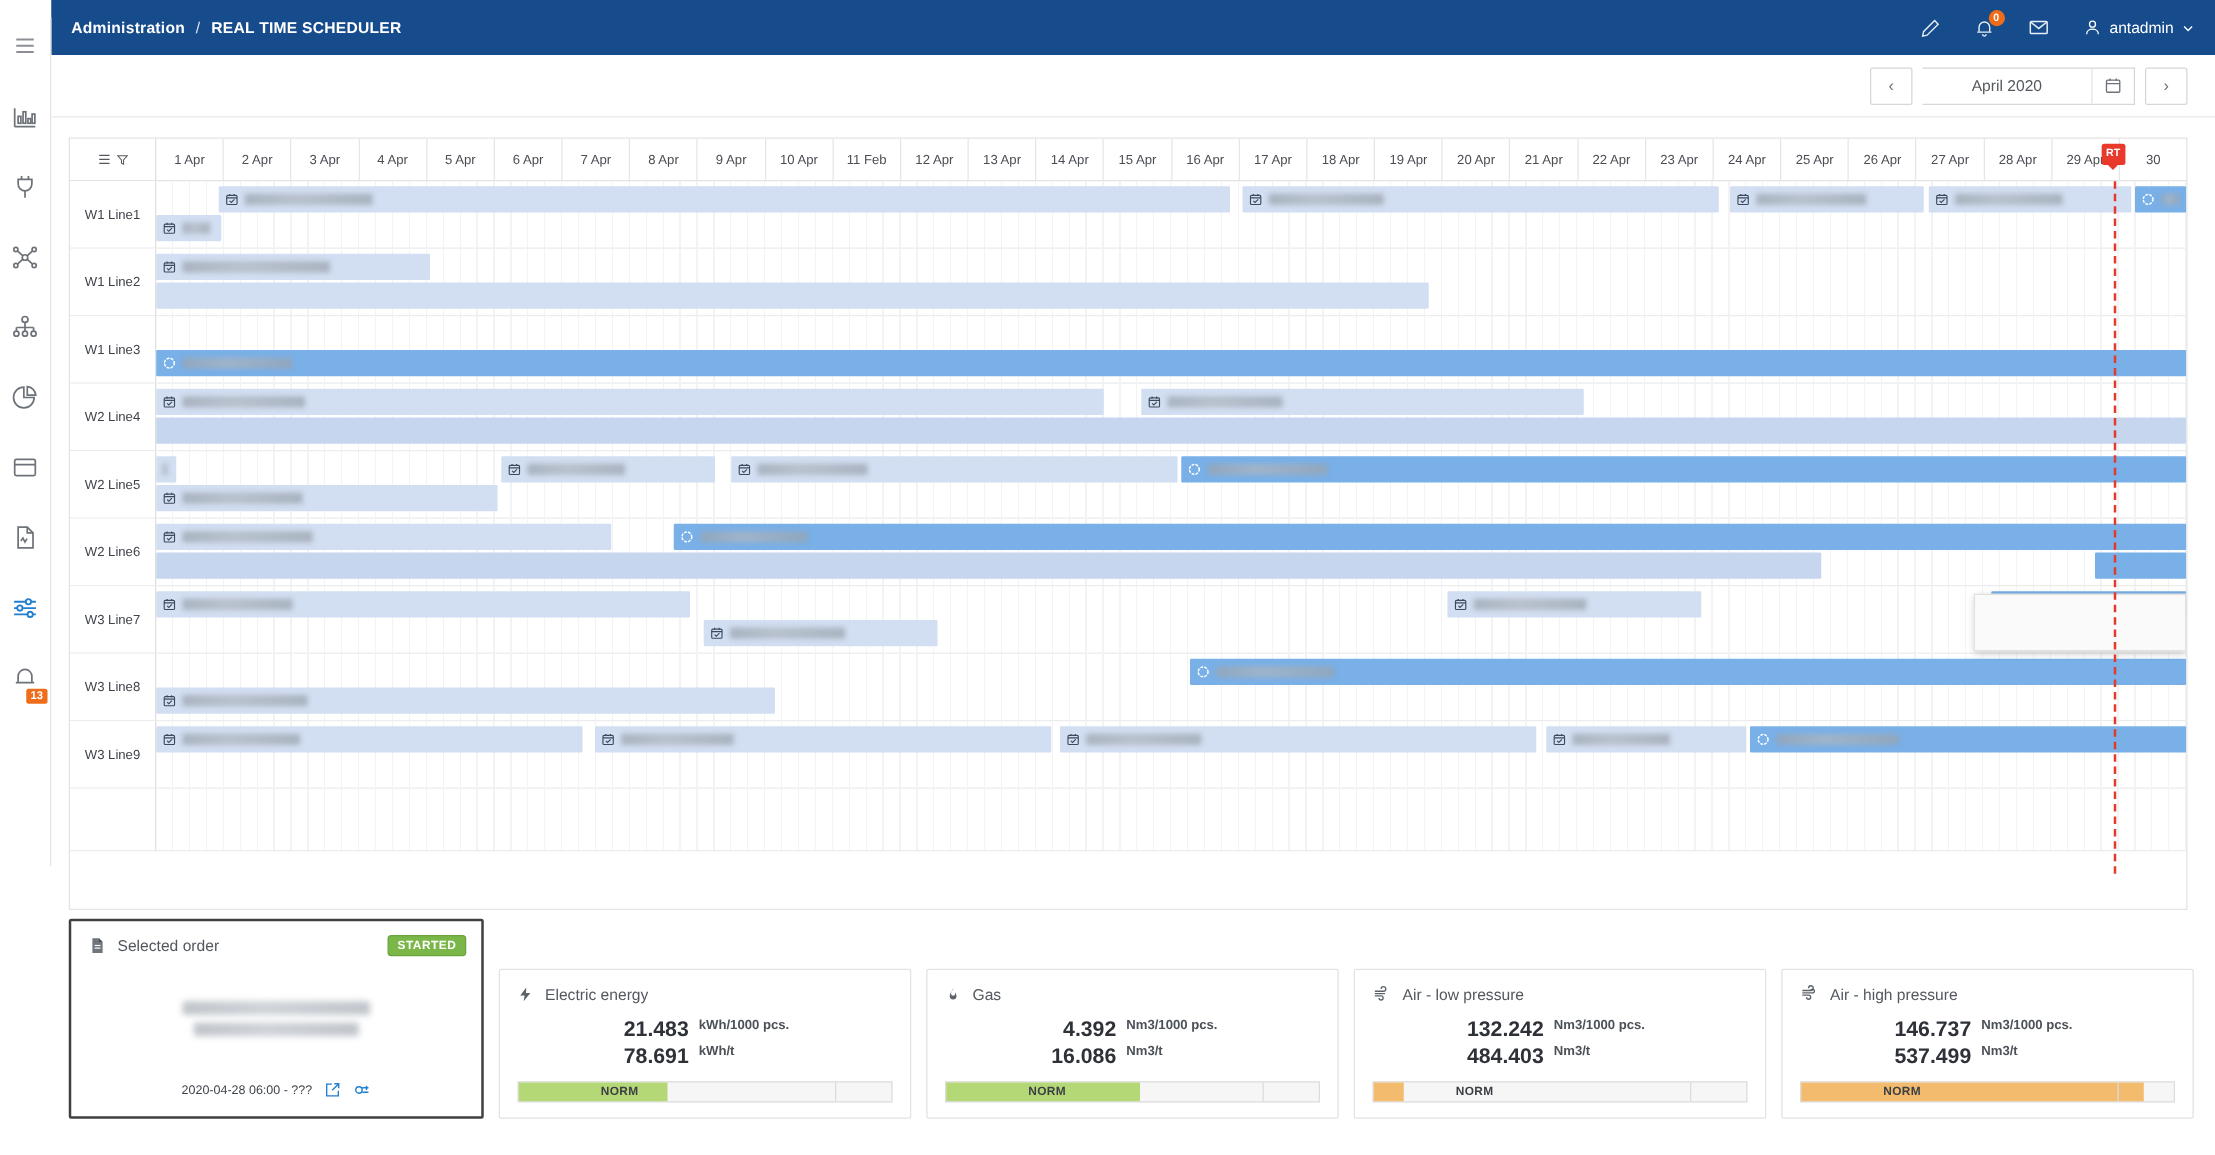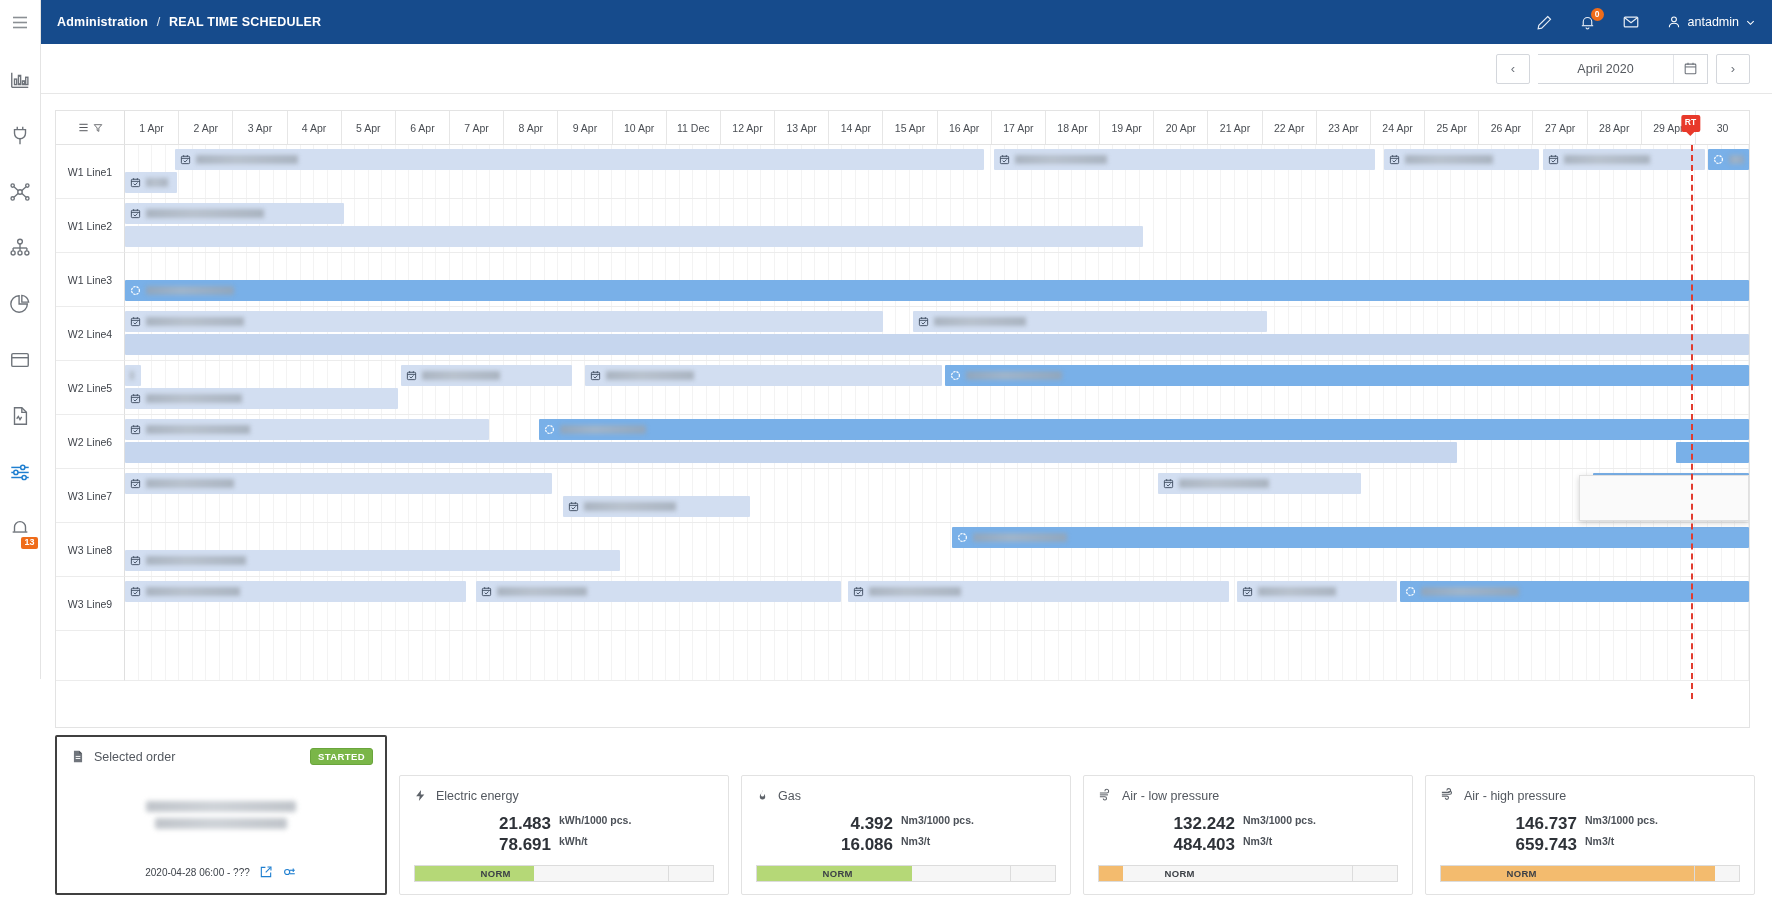--- a/index.html
+++ b/index.html
@@ -6,21 +6,21 @@
   html, body {
     width: 1772px; height: 924px;
     background: #ffffff;
     font-family: "Liberation Sans", sans-serif;
     overflow: hidden;
   }
   #app { position: relative; width: 1772px; height: 924px; background: #fff; }
 
   
   .rail {
-    position: absolute; left: 0; top: 0; width: 41px; height: 679px;
+    position: absolute; left: 0; top: 14px; width: 41px; height: 679px;
     background: #ffffff; border-right: 1px solid #e4e4e4;
     display: flex; flex-direction: column; align-items: center;
     z-index: 4;
   }
   .rail-burger {
     height: 44px; width: 41px; display: flex; align-items: center; justify-content: center;
     color: #8b8f94;
   }
   .rail-icons { display: flex; flex-direction: column; align-items: center; gap: 0; padding-top: 8px; }
   .rail-ico {
@@ -411,21 +411,21 @@
             <div class="g-day">1 Apr</div>
             <div class="g-day">2 Apr</div>
             <div class="g-day">3 Apr</div>
             <div class="g-day">4 Apr</div>
             <div class="g-day">5 Apr</div>
             <div class="g-day">6 Apr</div>
             <div class="g-day">7 Apr</div>
             <div class="g-day">8 Apr</div>
             <div class="g-day">9 Apr</div>
             <div class="g-day">10 Apr</div>
-            <div class="g-day">11 Dec</div>
+            <div class="g-day">11 Feb</div>
             <div class="g-day">12 Apr</div>
             <div class="g-day">13 Apr</div>
             <div class="g-day">14 Apr</div>
             <div class="g-day">15 Apr</div>
             <div class="g-day">16 Apr</div>
             <div class="g-day">17 Apr</div>
             <div class="g-day">18 Apr</div>
             <div class="g-day">19 Apr</div>
             <div class="g-day">20 Apr</div>
             <div class="g-day">21 Apr</div>
@@ -940,21 +940,21 @@
           </svg>
         </span>
         <span class="card-title">Air - high pressure</span>
       </div>
       <div class="metric-values">
         <div class="mrow">
           <span class="mnum">146.737</span>
           <span class="munit">Nm3/1000 pcs.</span>
         </div>
         <div class="mrow">
-          <span class="mnum">659.743</span>
+          <span class="mnum">537.499</span>
           <span class="munit">Nm3/t</span>
         </div>
       </div>
       <div class="gauge">
         <div class="gauge-fill" style="width: 92%; background: rgb(243, 187, 110);"></div>
         <div class="gauge-tick" style="left: 85%;"></div>
         <span class="gauge-label">NORM</span>
       </div>
     </div>
 

